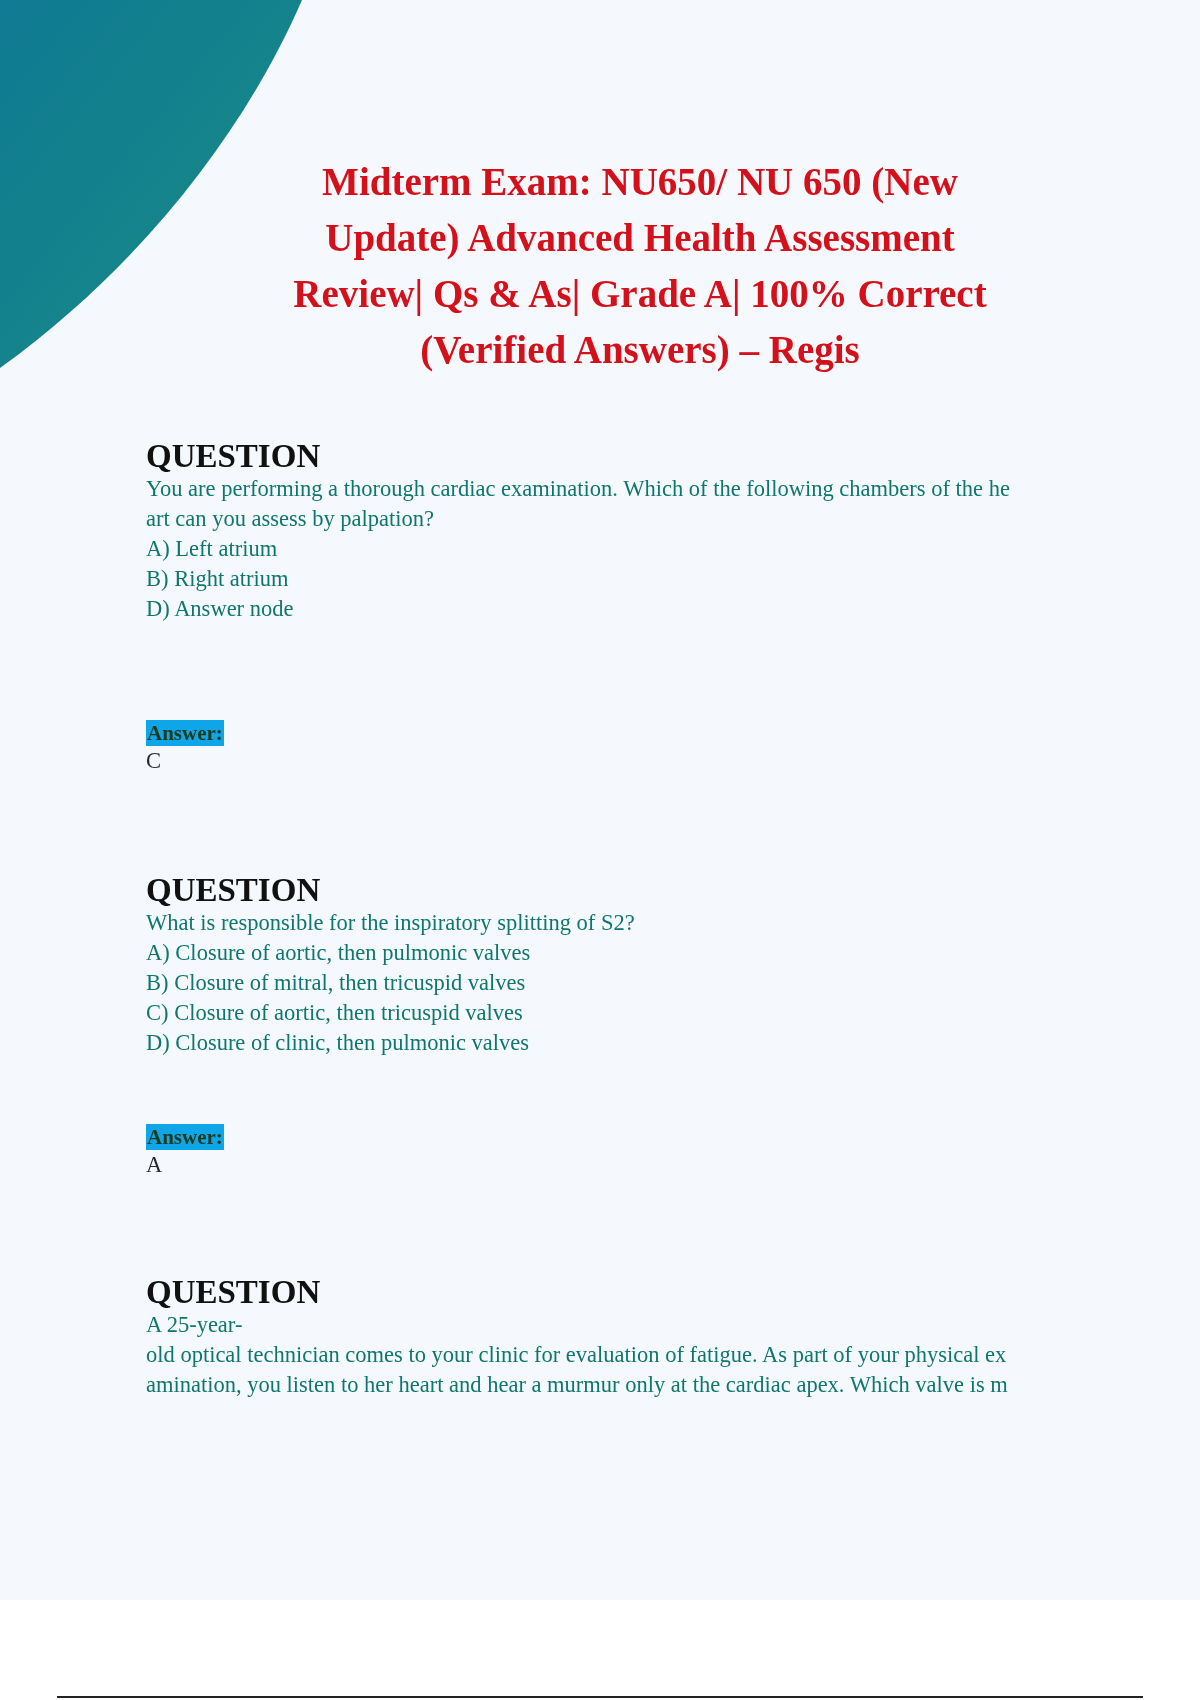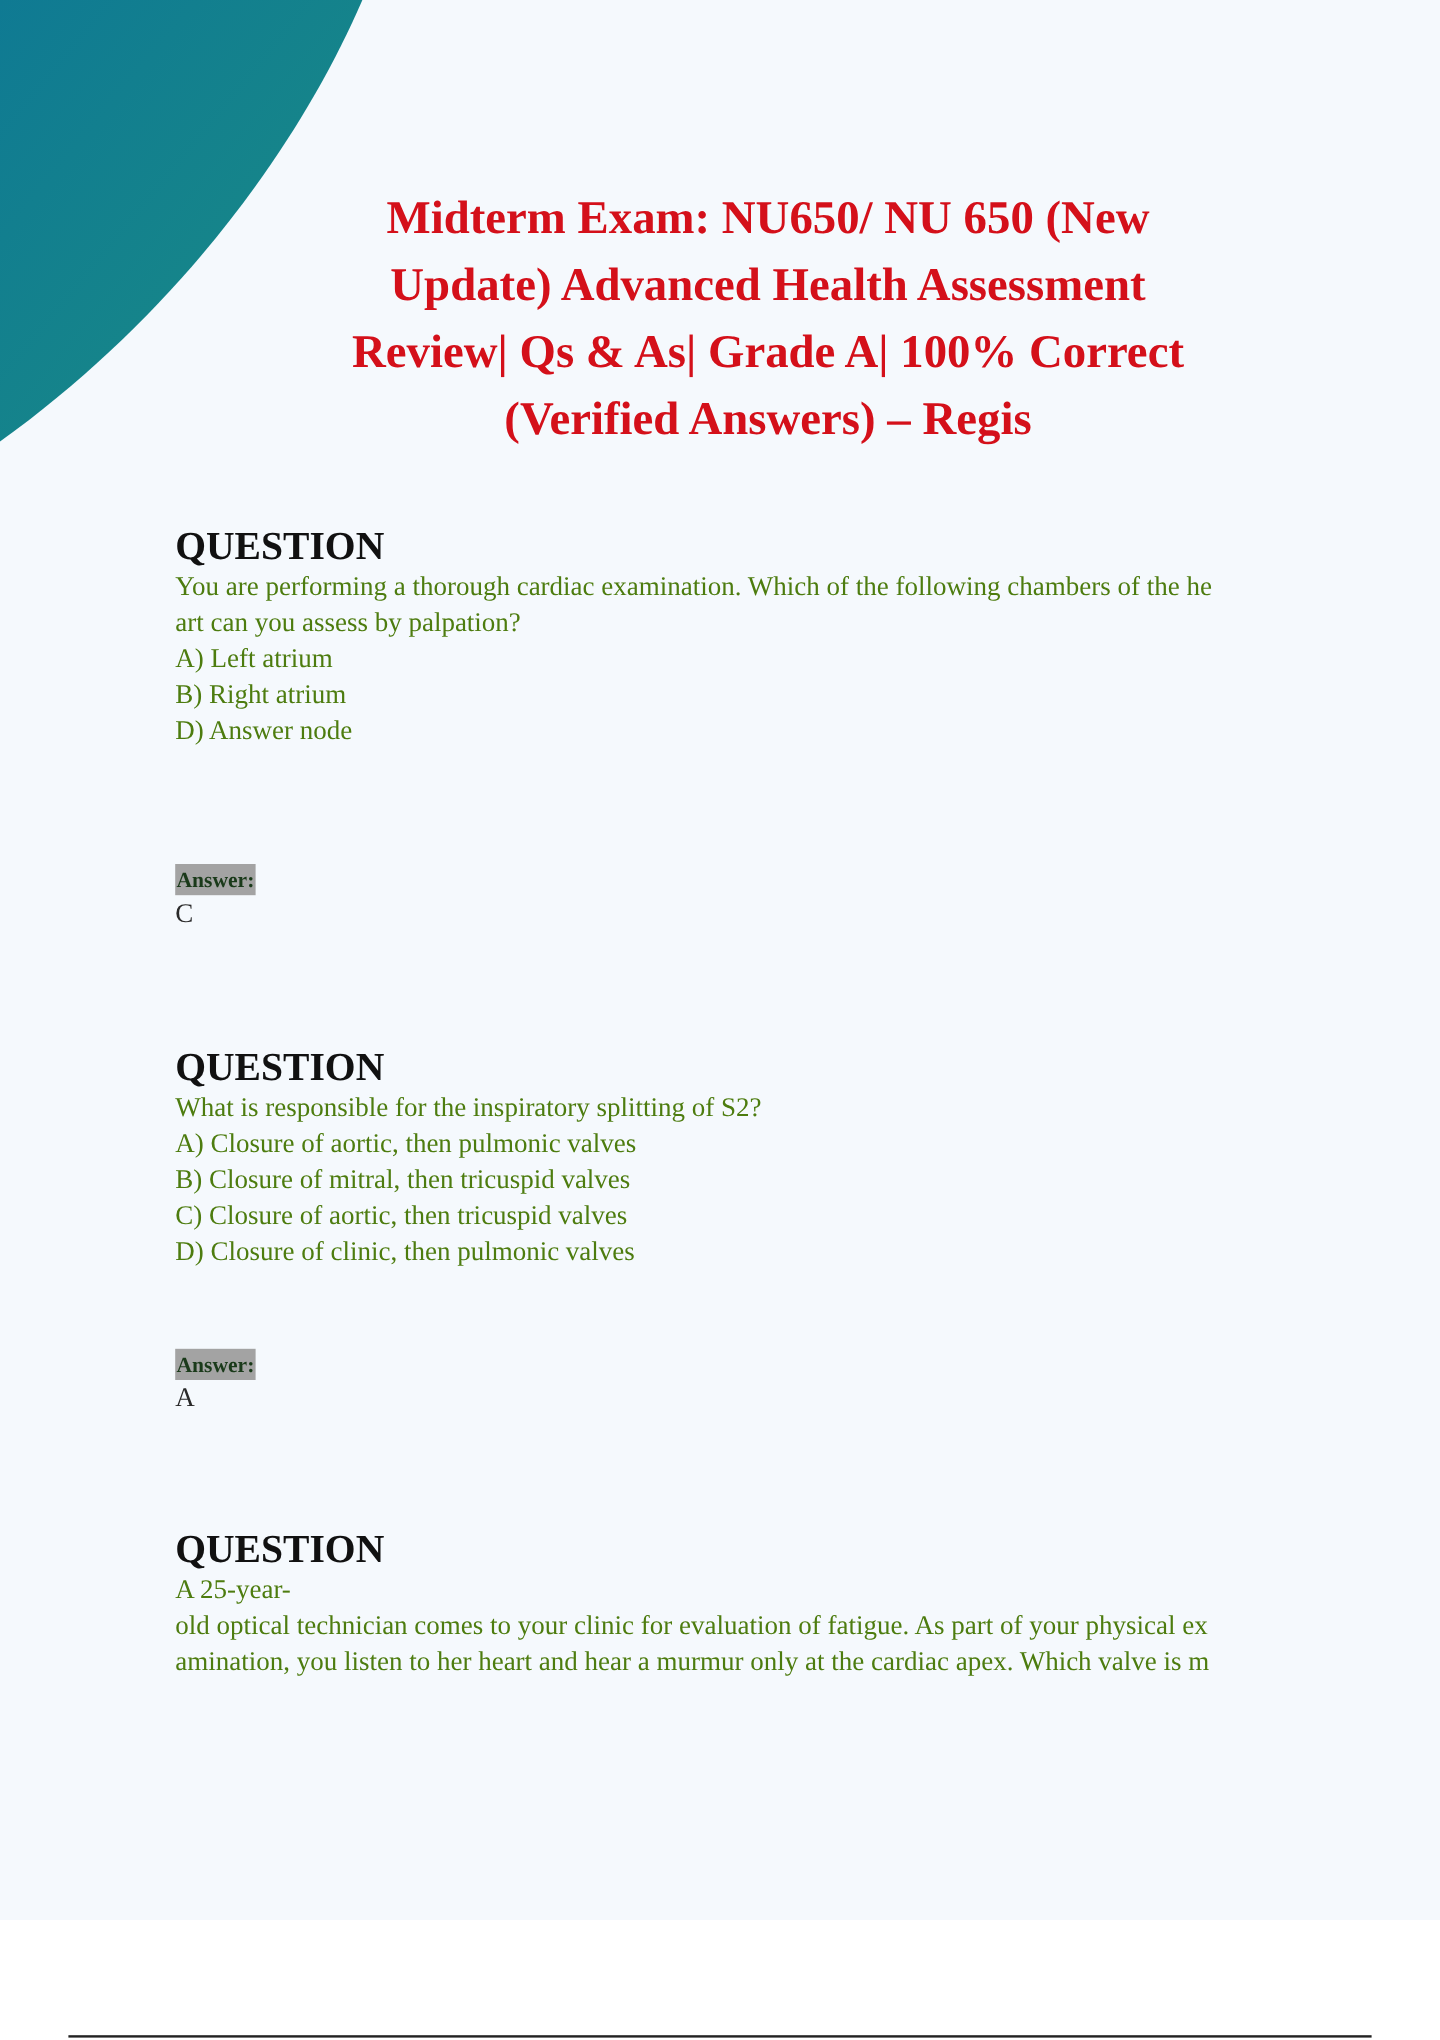--- a/index.html
+++ b/index.html
@@ -45,29 +45,29 @@
       font-size: 33px;
       line-height: 36px;
       color: #111111;
       text-decoration-thickness: 3px;
       text-underline-offset: 4px;
       margin: 0;
     }
     .q-line {
       font-size: 22.5px;
       line-height: 30px;
-      color: #4d7c0f;
+      color: #0f766e;
       white-space: nowrap;
     }
     .answer-label {
       display: inline-block;
-      background: #a3a3a3;
+      background: #0ea5e9;
       color: #1a3a1a;
       font-weight: bold;
-      font-size: 18px;
+      font-size: 21px;
       line-height: 26px;
       padding: 0 1px;
     }
     .answer-value {
       font-size: 22.5px;
       line-height: 30px;
       color: #2a2a2a;
     }
     .footer-rule {
       position: absolute;

